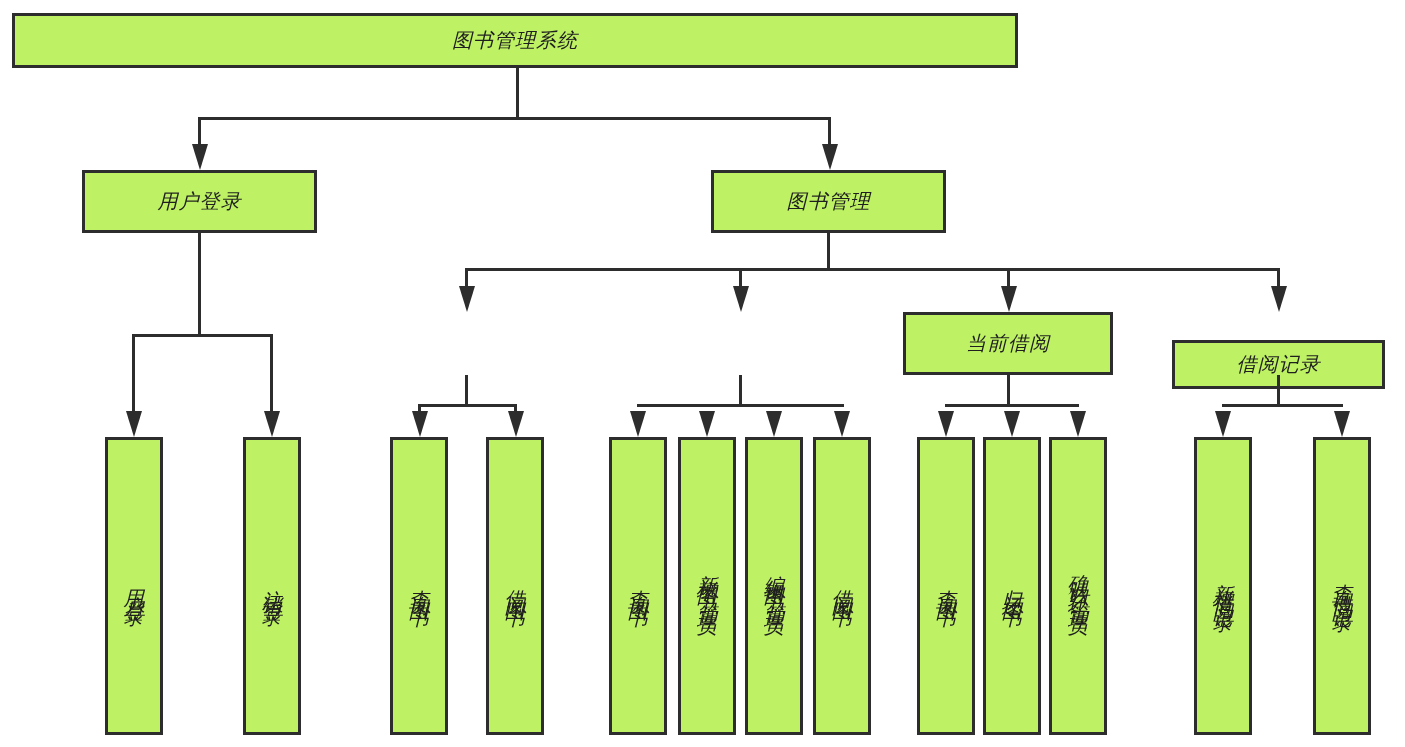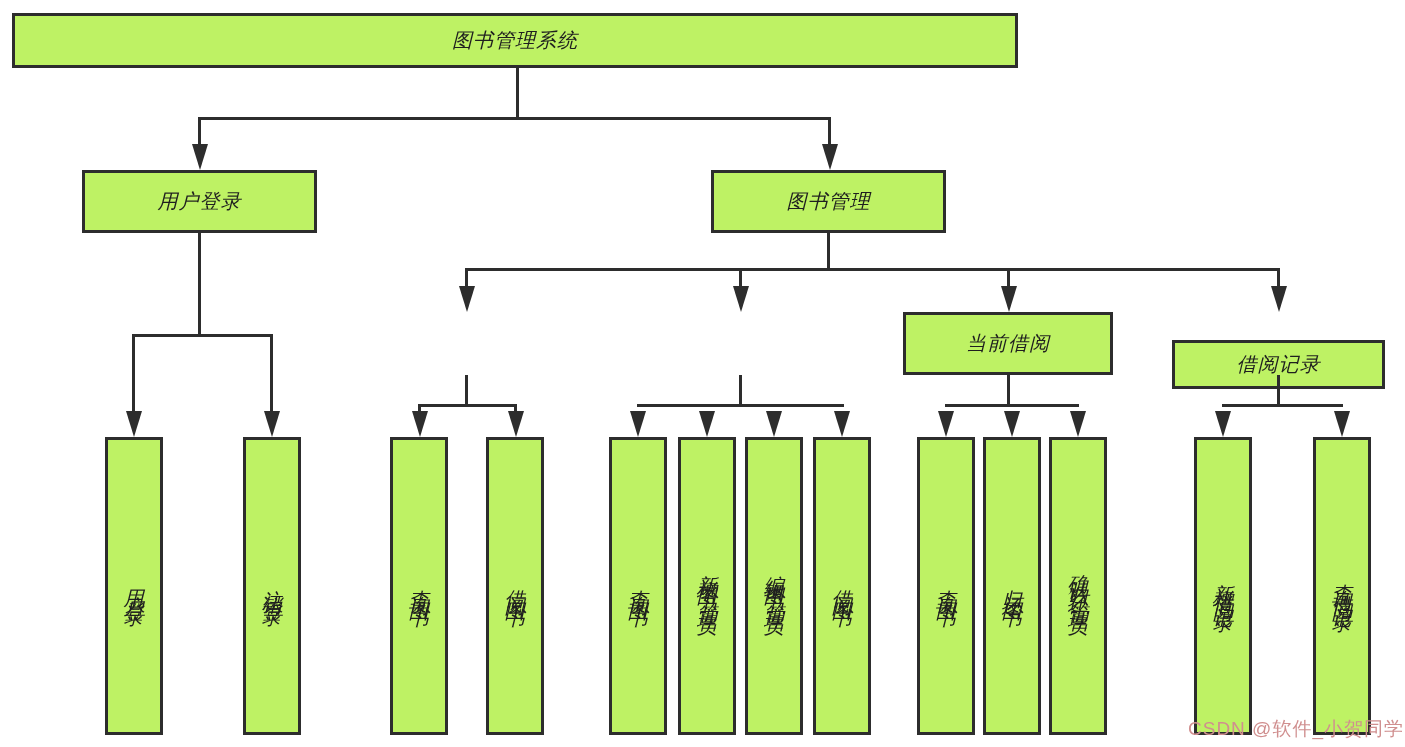--- a/index.html
+++ b/index.html
@@ -164,15 +164,14 @@
     <span class="vtext">确认归还（管理员）</span>
   </div>
 
   <div class="node leaf" style="left:1194px;top:437px;width:58px;height:298px;">
     <span class="vtext">新增借阅记录</span>
   </div>
   <div class="node leaf" style="left:1313px;top:437px;width:58px;height:298px;">
     <span class="vtext">查询借阅记录</span>
   </div>
 
-  <div id="watermark" style="color: rgb(208, 143, 143);">CSDN @软件_小贺同学</div>
 
 </div>
 
 </body></html>

